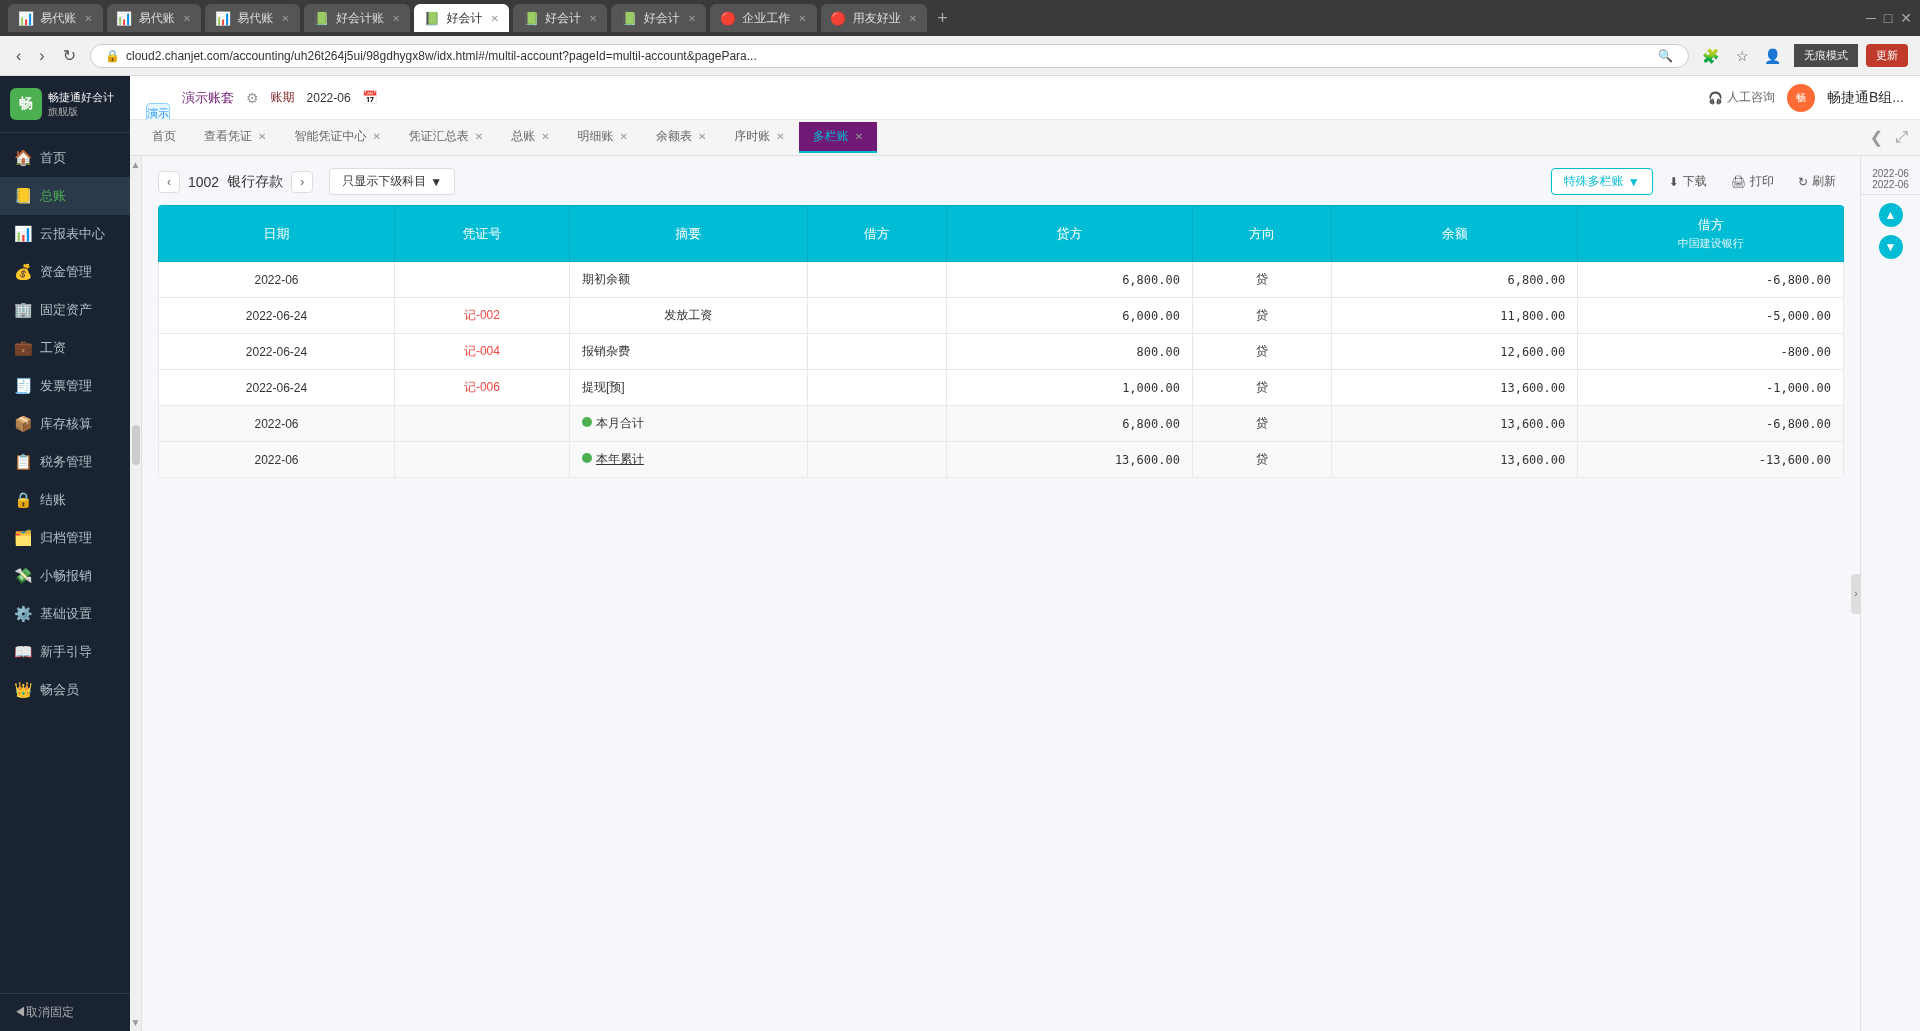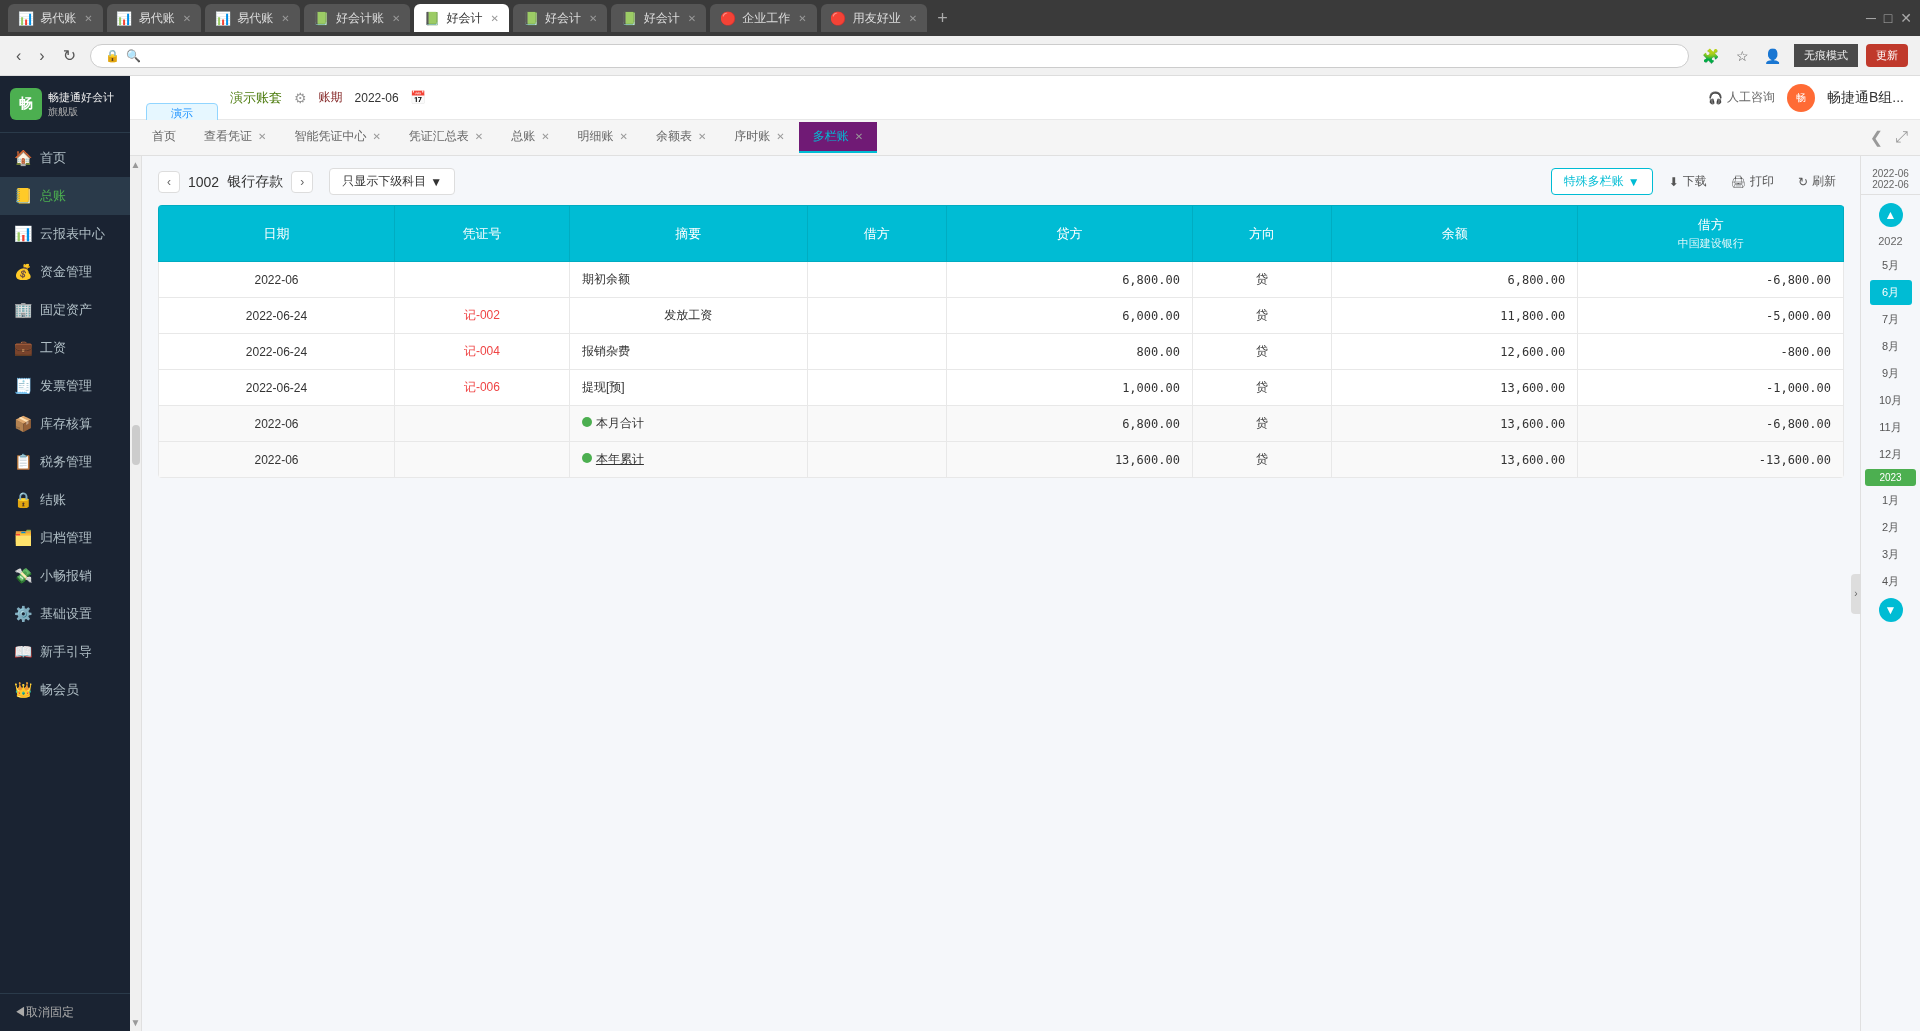--- a/index.html
+++ b/index.html
@@ -36,22 +36,22 @@
     .menu-item { display: flex; align-items: center; gap: 8px; padding: 10px 14px; cursor: pointer; color: #b0bec5; font-size: 13px; transition: all 0.2s; }
     .menu-item.active { background: #2a3a4a; color: #4CAF50; }
     .menu-item-icon { font-size: 15px; width: 18px; text-align: center; }
     .sidebar-bottom { padding: 10px 14px; border-top: 1px solid #2a3a4a; display: flex; align-items: center; gap: 6px; color: #aaa; font-size: 12px; cursor: pointer; }
 
     
     .main { flex: 1; display: flex; flex-direction: column; overflow: hidden; background: #fff; }
 
     
     .top-bar { background: #fff; border-bottom: 1px solid #e8e8e8; padding: 6px 16px; display: flex; align-items: center; gap: 12px; height: 44px; }
-    .demo-badge { background: #e6f7ff; border: 1px solid #91d5ff; color: #1890ff; padding: 2px 24px; border-radius: 4px; font-size: 11px; margin-top: 32px; }
-    .demo-label { color: #4d7c0f; font-size: 13px; }
+    .demo-badge { background: #e6f7ff; border: 1px solid #91d5ff; color: #1890ff; padding: 2px 0; border-radius: 4px; font-size: 11px; margin-top: 32px; }
+    .demo-label { color: #701a75; font-size: 13px; }
     .gear-btn { color: #999; font-size: 14px; cursor: pointer; }
     .period-label { color: #7f1d1d; font-size: 12px; }
     .period-value { color: #333; font-size: 12px; font-weight: 500; }
     .calendar-icon { color: #1890ff; font-size: 13px; cursor: pointer; }
     .top-bar-right { margin-left: auto; display: flex; align-items: center; gap: 12px; }
     .user-service { color: #666; font-size: 12px; display: flex; align-items: center; gap: 4px; cursor: pointer; }
     .user-avatar { width: 28px; height: 28px; background: #ff6b35; border-radius: 50%; display: flex; align-items: center; justify-content: center; color: white; font-size: 10px; }
     .user-name { color: #333; font-size: 14px; }
 
     
@@ -160,20 +160,21 @@
     <span class="browser-btn">✕</span>
   </div>
 </div>
 
 <div class="address-bar">
   <span class="nav-btn">‹</span>
   <span class="nav-btn">›</span>
   <span class="nav-btn">↻</span>
   <div class="url-bar">
     <span class="url-lock">🔒</span>
+    <span class="url-text">cloud2.chanjet.com/accounting/uh26t264j5ui/98gdhygx8w/idx.html#/multil-account?pageId=multil-account&amp;pagePara...</span>
     <span style="color:#999;">🔍</span>
   </div>
   <div class="browser-actions">
     <span class="browser-action-btn">🧩</span>
     <span class="browser-action-btn">☆</span>
     <span class="browser-action-btn">👤</span>
     <span class="wuma-btn">无痕模式</span>
     <span class="update-btn">更新</span>
   </div>
 </div>
@@ -438,34 +439,18 @@
         </table>
       </div>
 
       <div class="right-panel">
         <div class="right-panel-collapse">›</div>
         <div style="text-align:center;padding:4px 0;font-size:11px;color:#666;border-bottom:1px solid #e0e0e0;margin-bottom:4px;">
           <div style="font-size:10px;">2022-06</div>
           <div style="font-size:10px;">2022-06</div>
         </div>
         <div class="panel-nav-btn">▲</div>
-        <div class="month-list">
-          <div class="year-label">2022</div>
-          <div class="month-item">5月</div>
-          <div class="month-item active">6月</div>
-          <div class="month-item">7月</div>
-          <div class="month-item">8月</div>
-          <div class="month-item">9月</div>
-          <div class="month-item">10月</div>
-          <div class="month-item">11月</div>
-          <div class="month-item">12月</div>
-          <div class="year-label" style="background:#4CAF50;color:#fff;width:100%;text-align:center;padding:3px 0;border-radius:3px;font-size:10px;">2023</div>
-          <div class="month-item">1月</div>
-          <div class="month-item">2月</div>
-          <div class="month-item">3月</div>
-          <div class="month-item">4月</div>
-        </div>
         <div class="panel-nav-btn">▼</div>
       </div>
 
     </div>
   </div>
 </div>
 
 </body></html>

